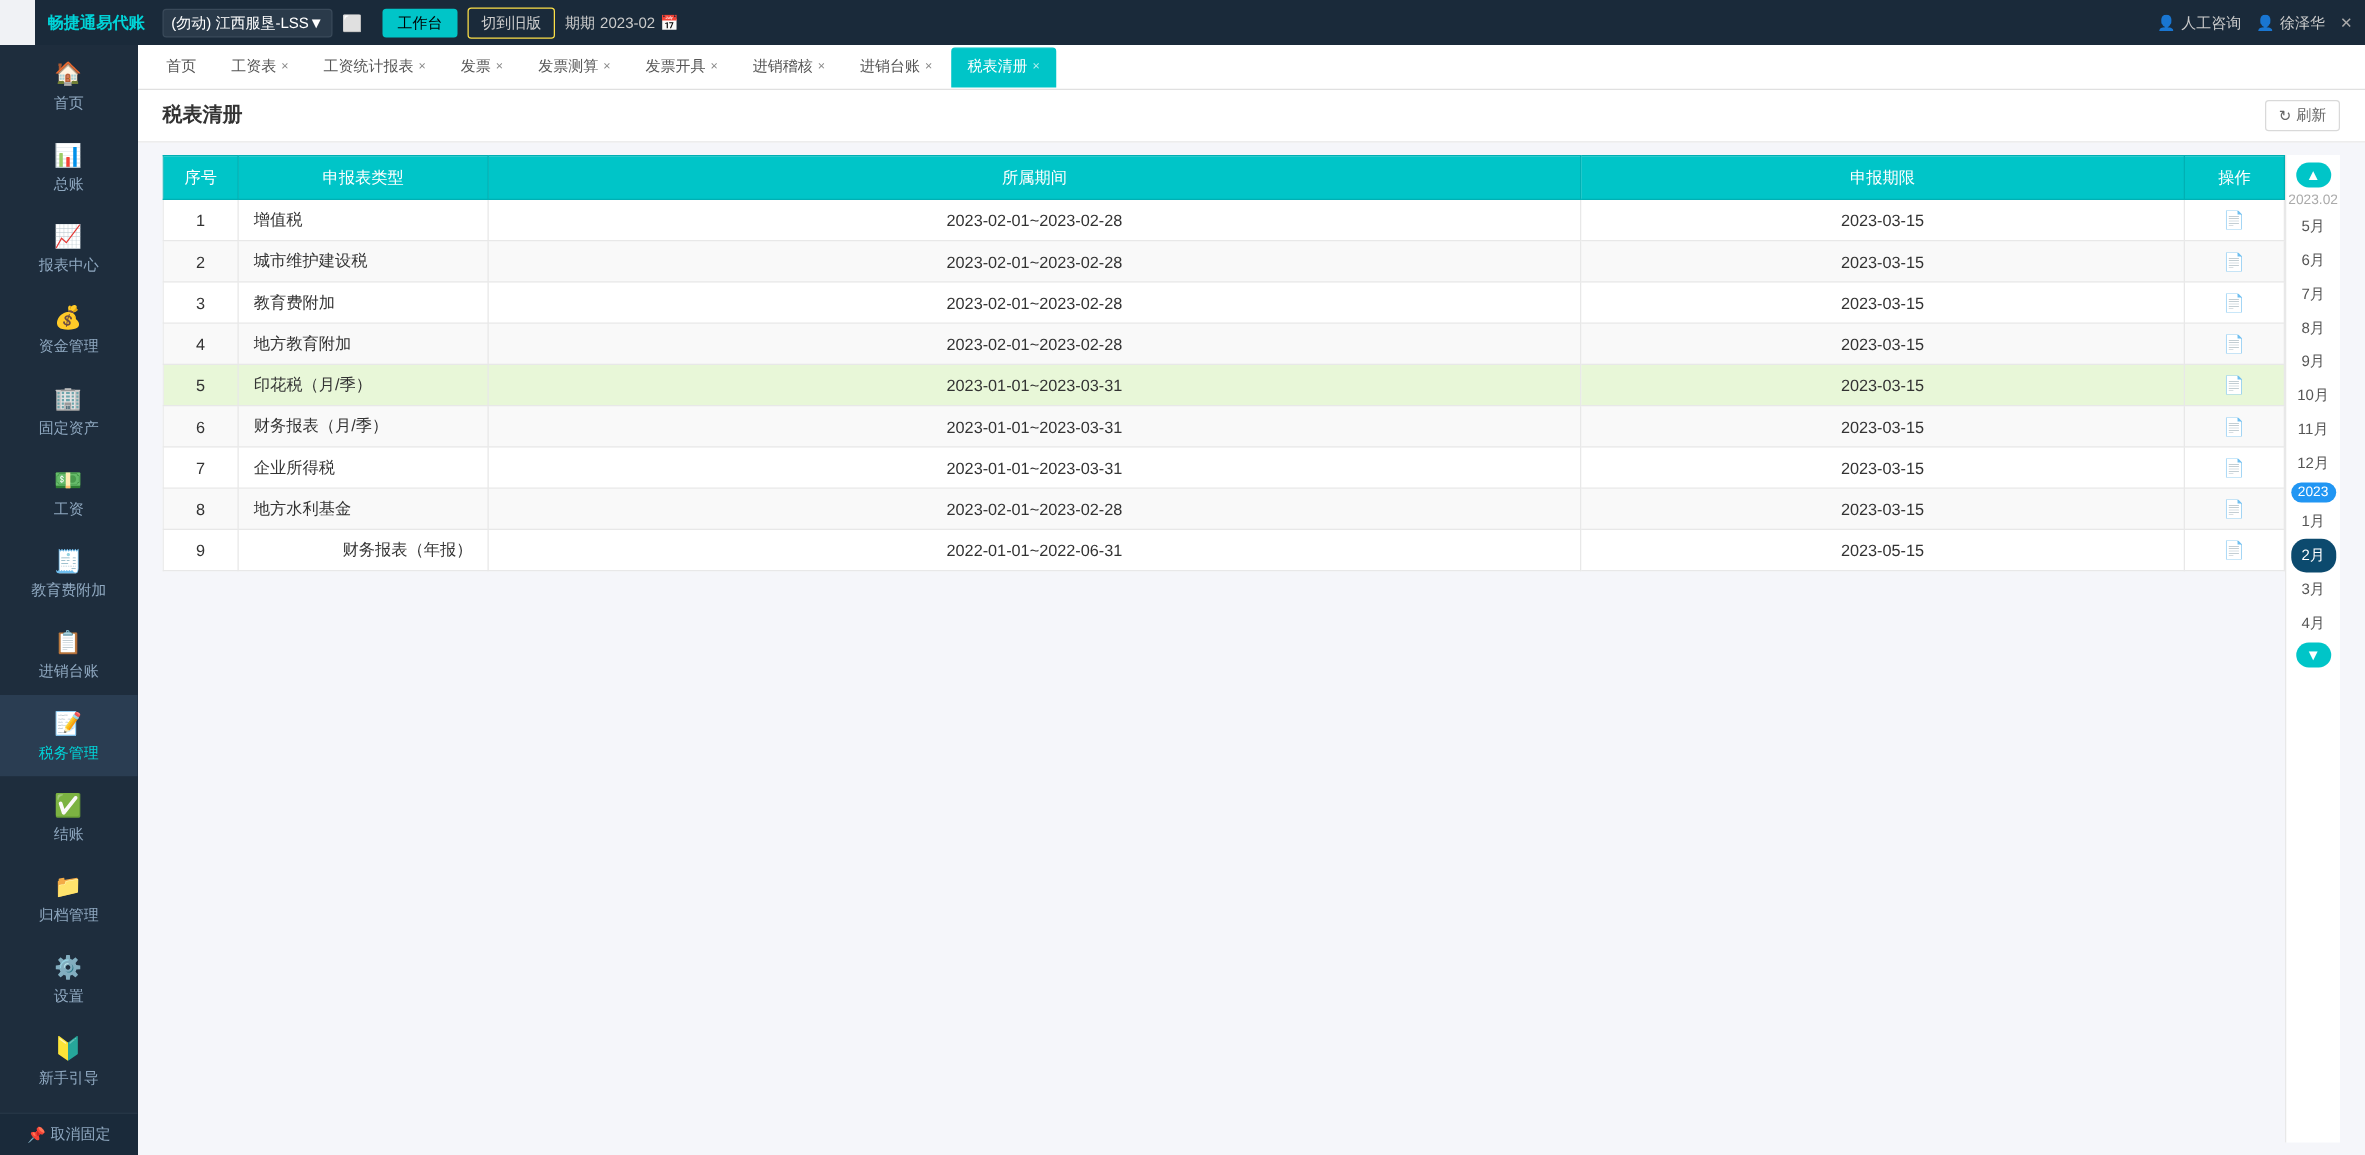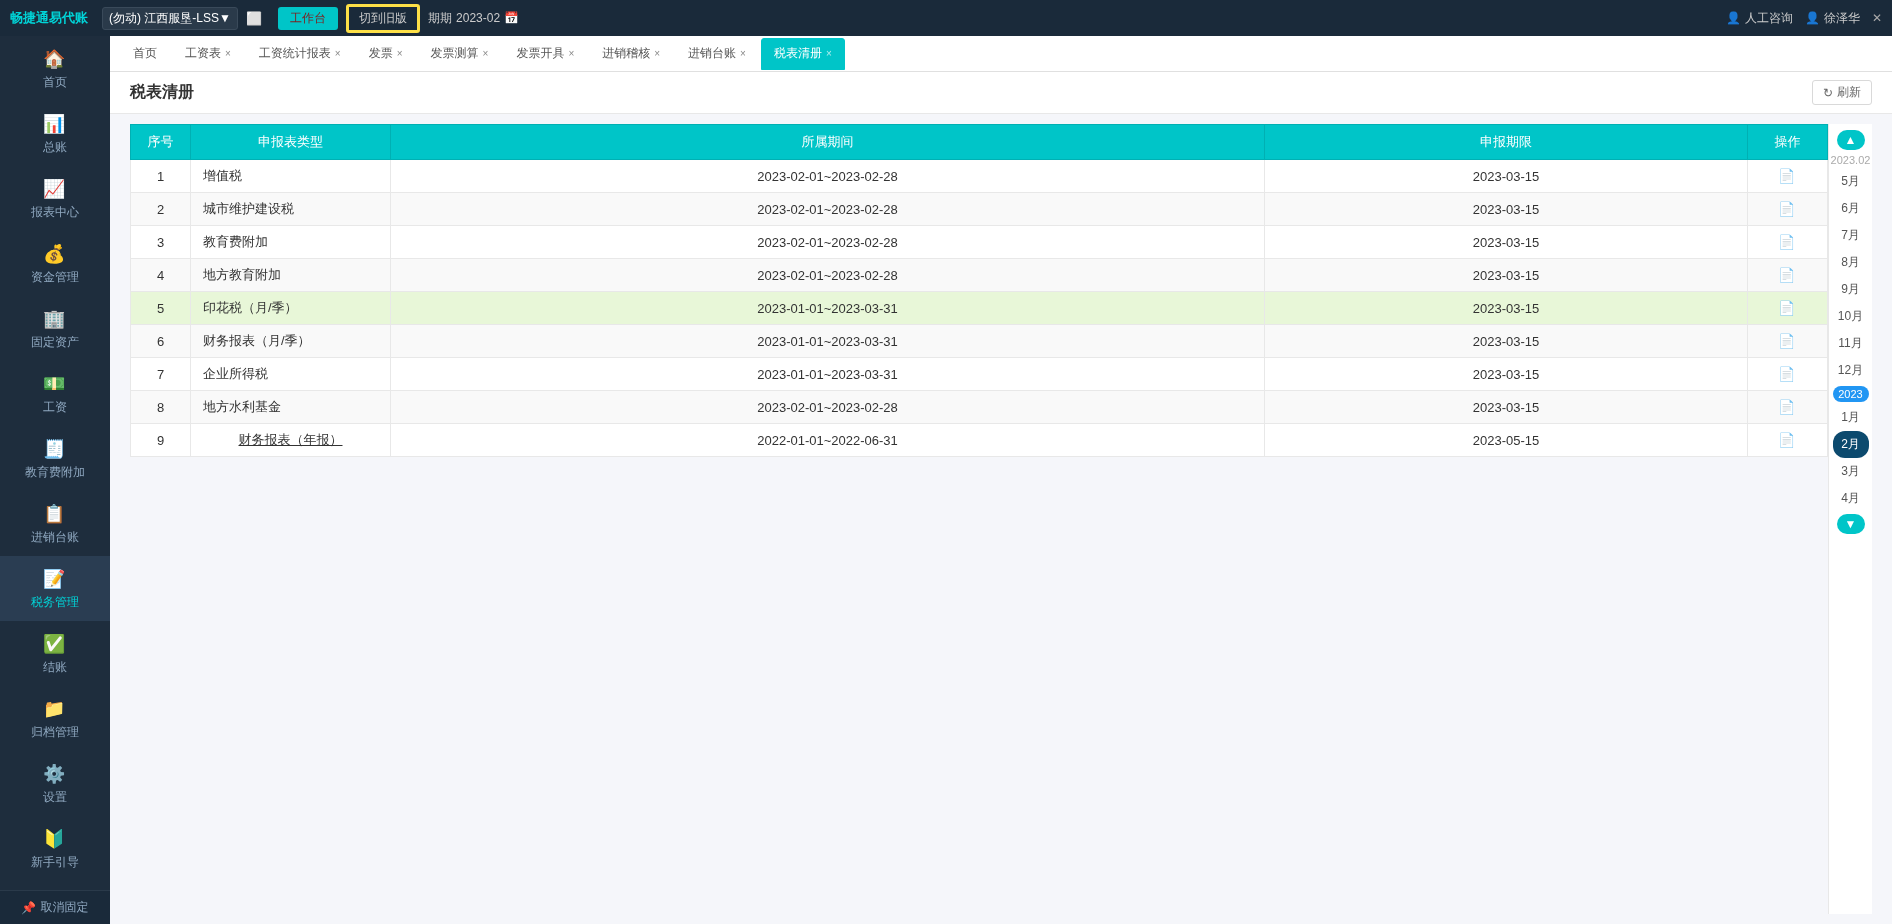--- a/index.html
+++ b/index.html
@@ -8,20 +8,21 @@
     
     .top-bar {
       height: 36px;
       background: #1a2a3a;
       display: flex;
       align-items: center;
       padding: 0 10px;
       color: #fff;
       flex-shrink: 0;
       gap: 8px;
+      margin-left: 28px;
     }
     .top-bar-logo {
       color: #00d4d8;
       font-size: 13px;
       font-weight: bold;
       margin-right: 6px;
     }
     .top-bar-dropdown {
       background: #2a3a4a;
       border: 1px solid #3a4a5a;
@@ -35,31 +36,31 @@
       cursor: pointer;
     }
     .top-bar-actions {
       display: flex;
       align-items: center;
       gap: 8px;
       margin-left: 8px;
     }
     .btn-workspace {
       background: #00c5c8;
-      color: #7f1d1d;
+      color: #000000;
       border: none;
       padding: 3px 12px;
       border-radius: 3px;
       cursor: pointer;
       font-size: 12px;
     }
     .btn-oldview {
       background: transparent;
       color: #ccc;
-      border: 3px solid #fde047;
+      border: 1px solid #fde047;
       padding: 3px 10px;
       border-radius: 3px;
       cursor: pointer;
       font-size: 12px;
     }
     .top-bar-period {
       color: #ccc;
       font-size: 12px;
       display: flex;
       align-items: center;
@@ -503,21 +504,21 @@
     </tr>
               <tr>
       <td>8</td>
       <td style="text-align:left;">地方水利基金</td>
       <td>2023-02-01~2023-02-28</td>
       <td>2023-03-15</td>
       <td class="td-action"><span class="icon-doc">📄</span></td>
     </tr>
               <tr>
       <td>9</td>
-      <td style="text-align:center;text-decoration:underline;">财务报表（年报）</td>
+      <td style="text-align:right;">财务报表（年报）</td>
       <td>2022-01-01~2022-06-31</td>
       <td>2023-05-15</td>
       <td class="td-action"><span class="icon-doc">📄</span></td>
     </tr>
             </tbody>
         </table>
       </div>
 
       <div class="calendar-sidebar">
         <div class="cal-nav">▲</div>

